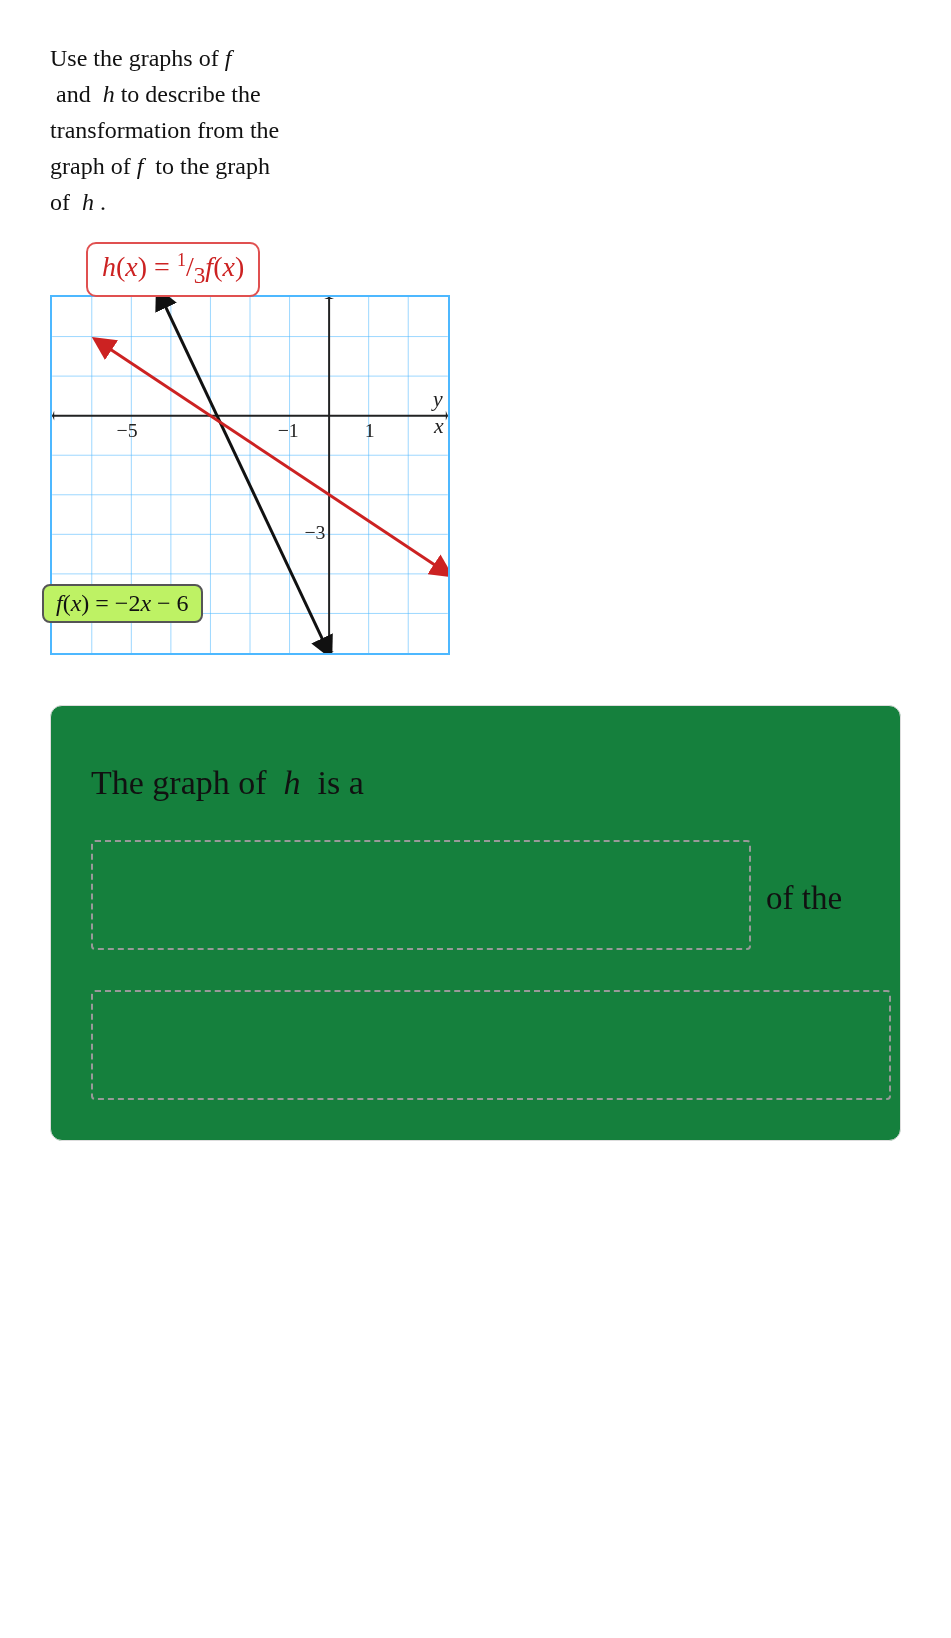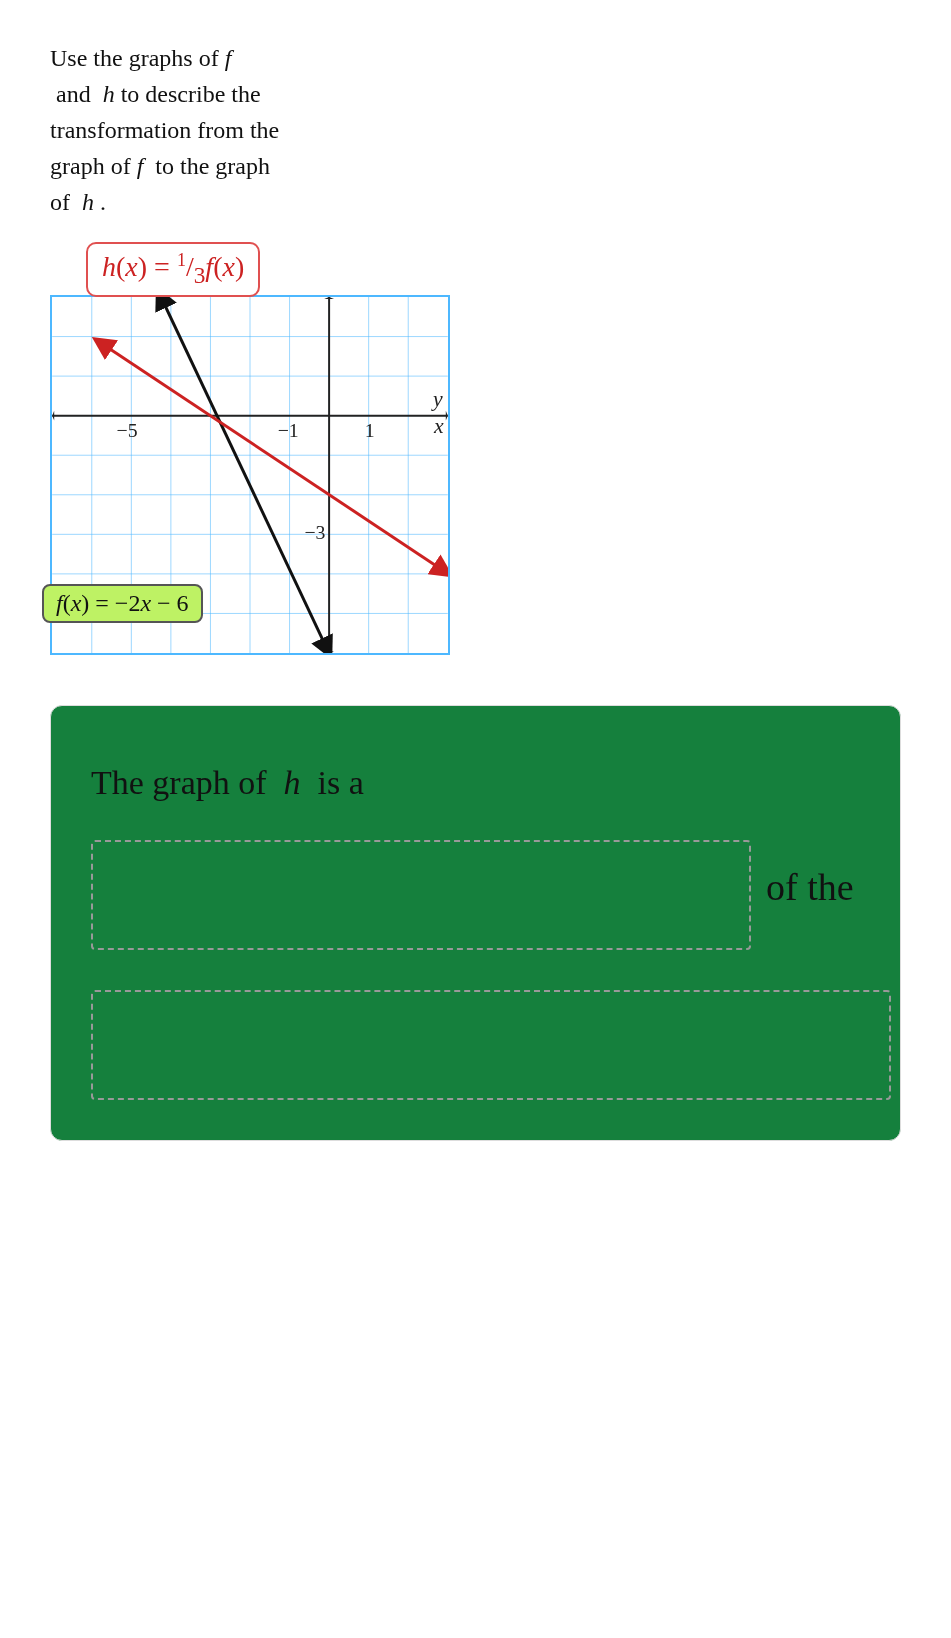--- a/index.html
+++ b/index.html
@@ -97,24 +97,24 @@
       border: 2px dashed #999;
       border-radius: 4px;
       height: 110px;
       width: 660px;
       margin: 10px 0 30px 0;
       display: inline-block;
       position: relative;
     }
 
     .of-the {
-      font-size: 38px;
+      font-size: 33px;
       display: inline-block;
       vertical-align: top;
-      margin-top: 35px;
+      margin-top: 50px;
       margin-left: 15px;
     }
 
     .row-inline {
       display: flex;
       align-items: flex-start;
       margin-bottom: 10px;
     }
 
     .dashed-box-full {

